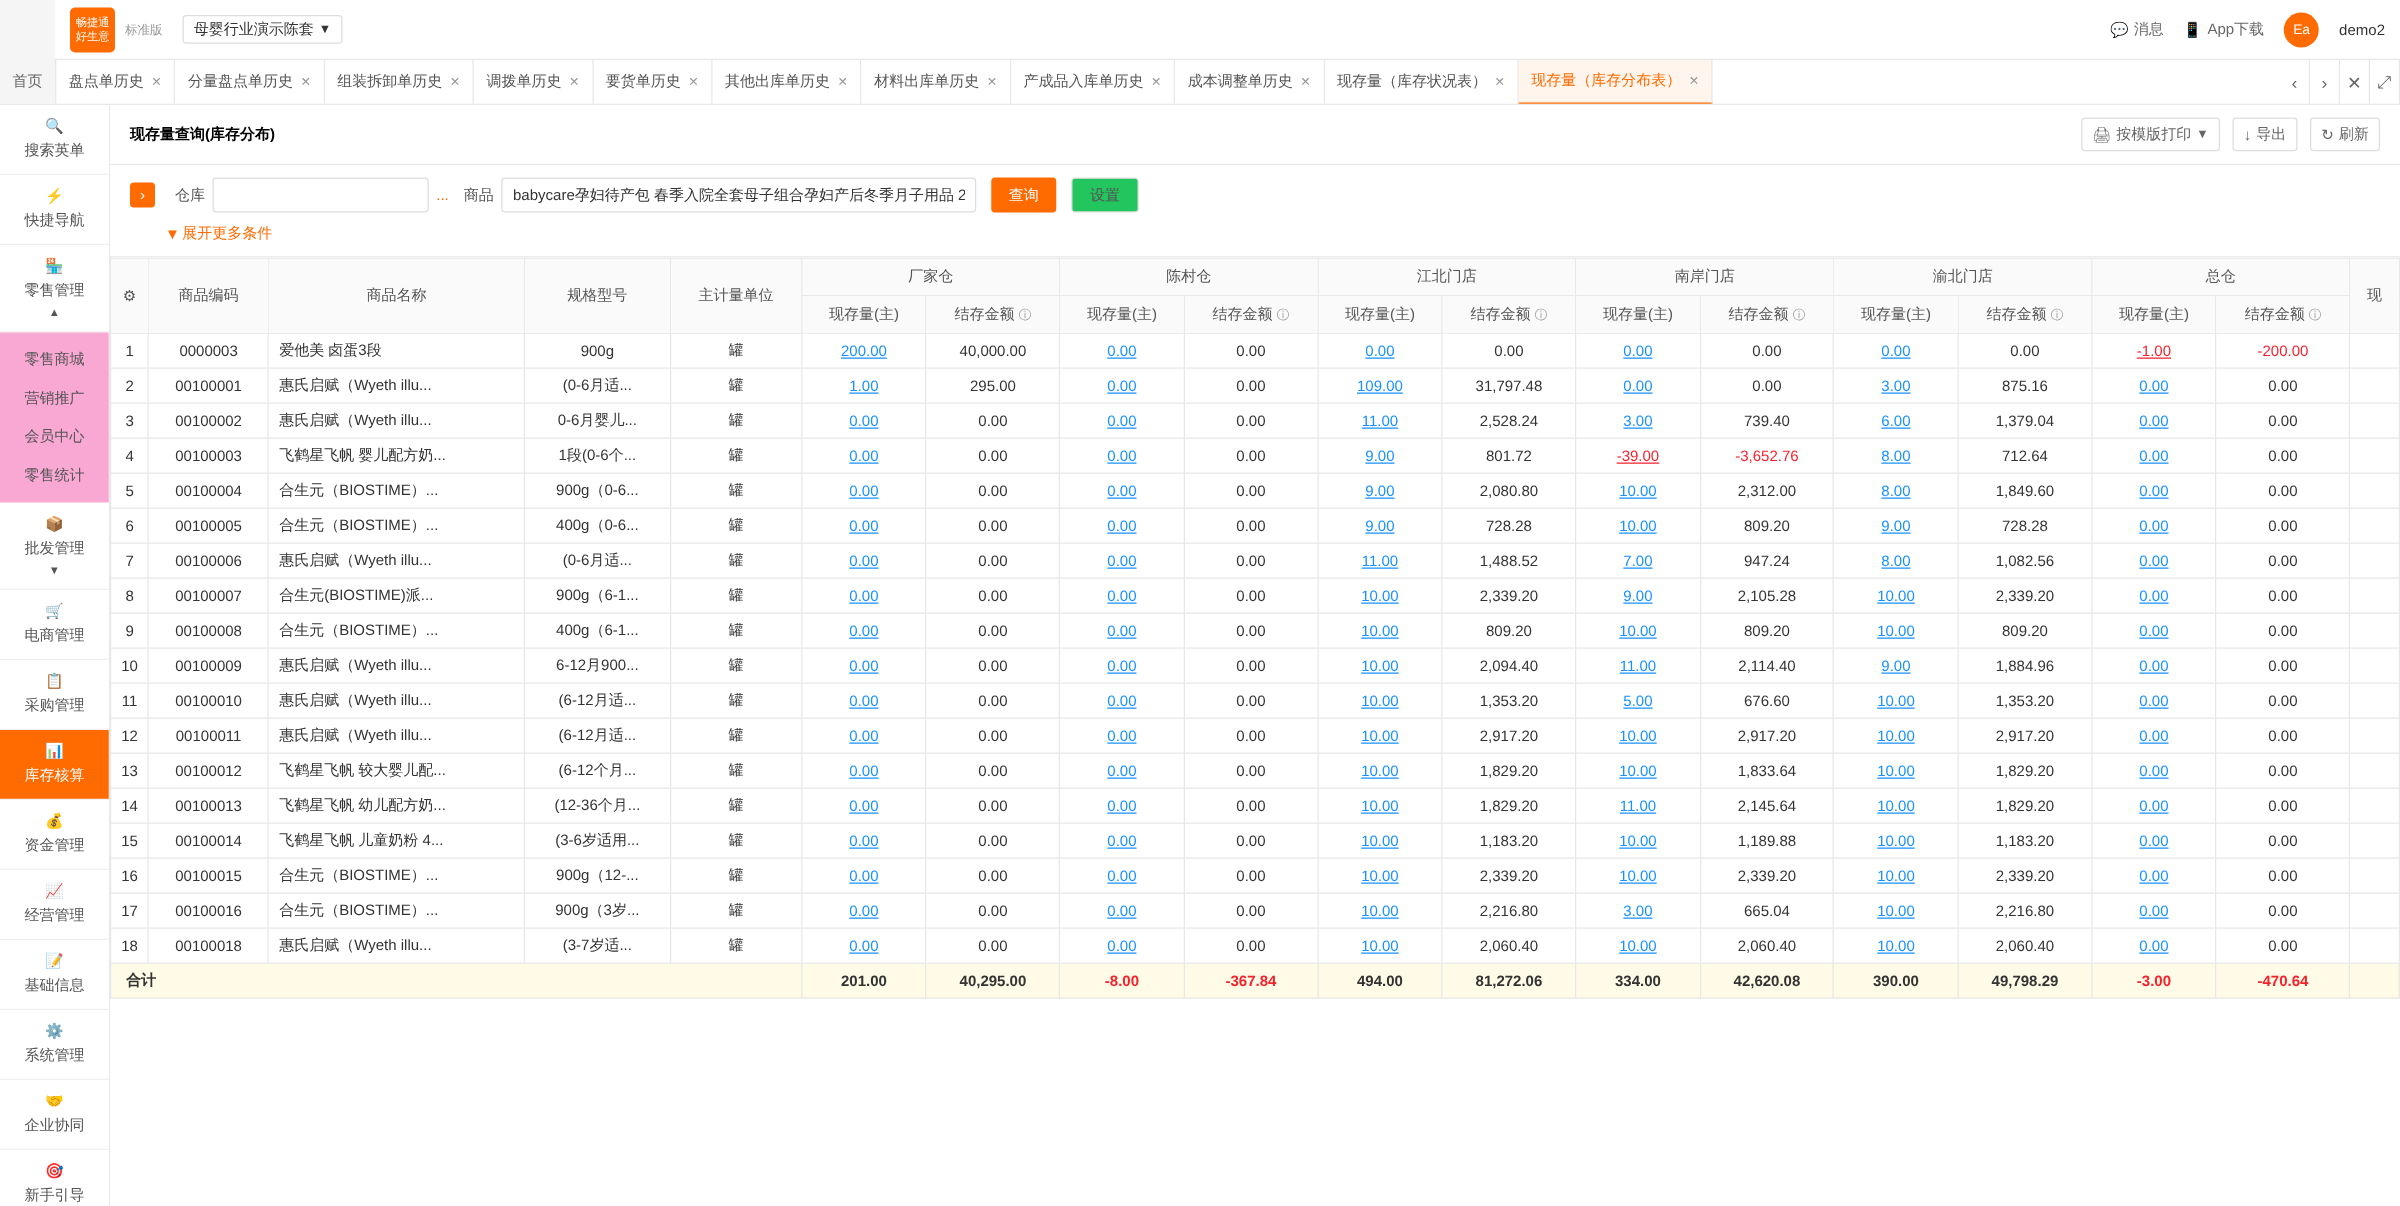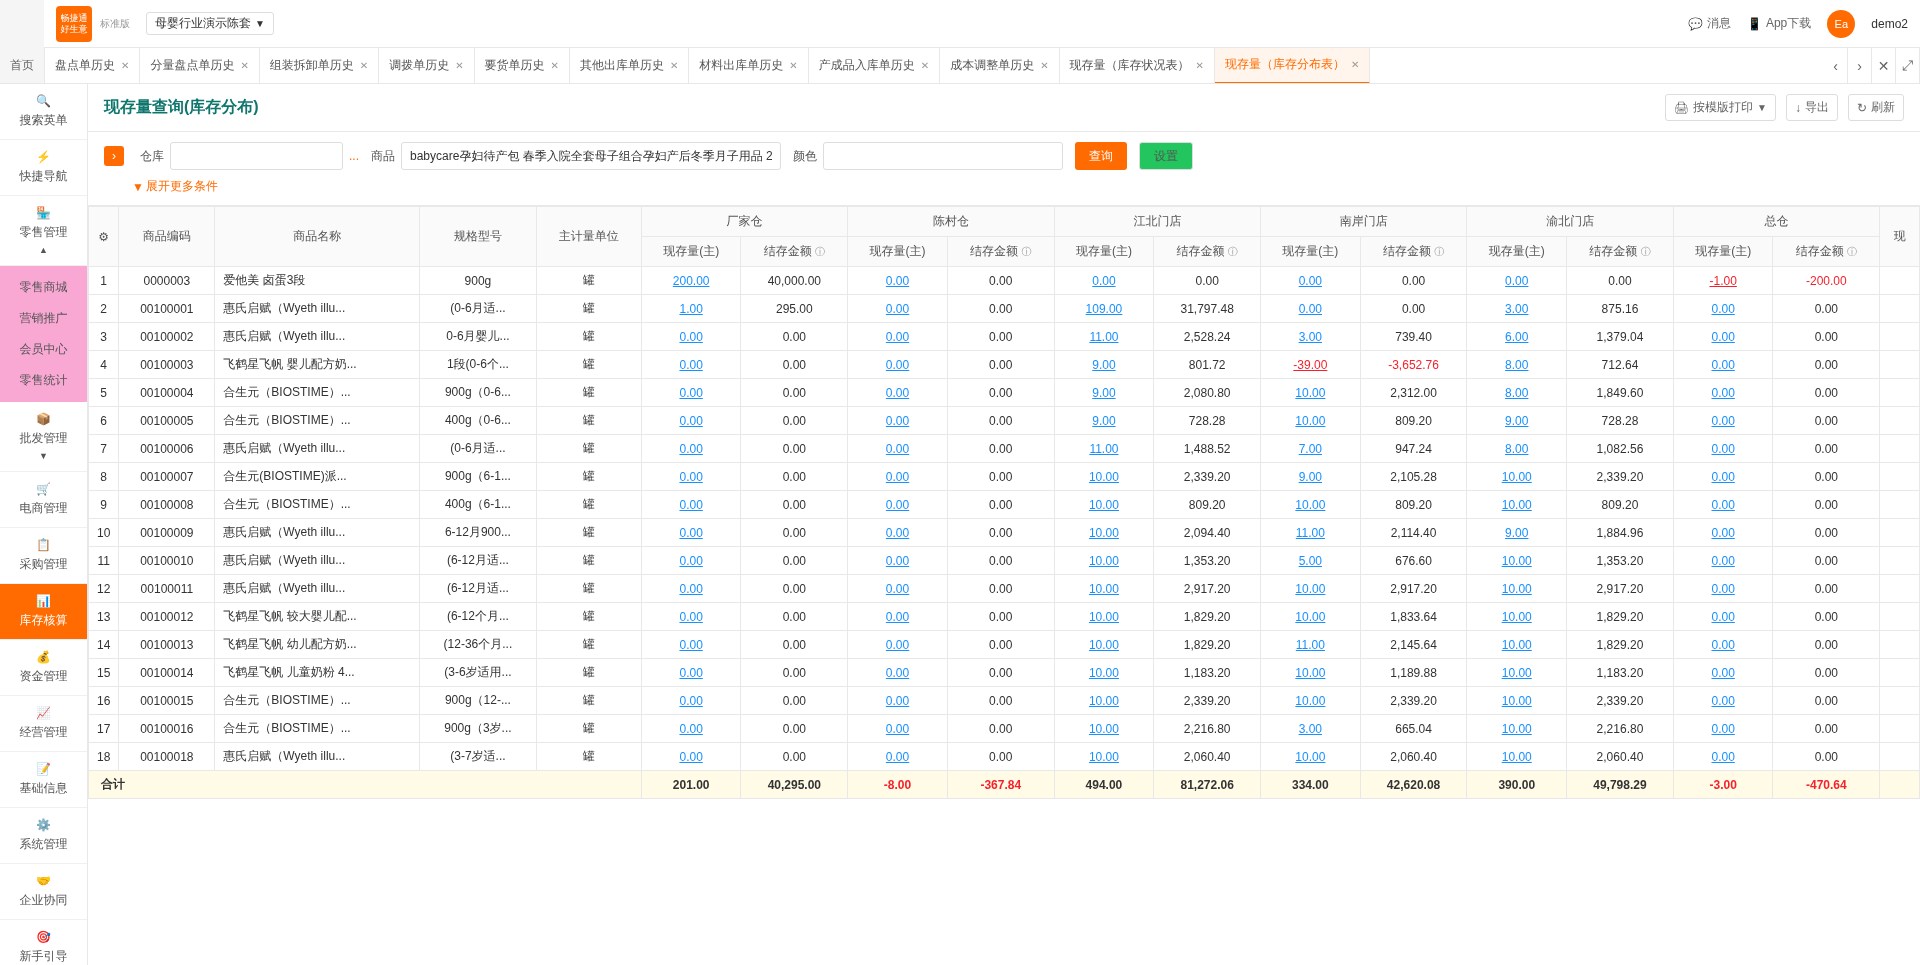--- a/index.html
+++ b/index.html
@@ -30,21 +30,21 @@
     .sidebar-item { padding: 10px 6px; text-align: center; font-size: 12px; color: #555; cursor: pointer; border-bottom: 1px solid #f0f0f0; display: flex; flex-direction: column; align-items: center; gap: 4px; }
     .sidebar-item.active { background: #ff6b00; color: #fff; }
     .sidebar-sub { padding: 6px 0; background: #f9a8d4; }
     .sidebar-sub-item { padding: 7px 12px; font-size: 12px; color: #555; cursor: pointer; text-align: center; }
     
     
     .content { flex: 1; overflow: hidden; display: flex; flex-direction: column; }
     
     
     .page-header { background: #fff; padding: 10px 16px; border-bottom: 1px solid #e8e8e8; display: flex; align-items: center; justify-content: space-between; }
-    .page-title { font-size: 16px; font-weight: bold; color: #0f766e; }
+    .page-title { font-size: 12px; font-weight: bold; color: #000000; }
     .header-actions { display: flex; align-items: center; gap: 10px; }
     .header-btn { display: flex; align-items: center; gap: 4px; font-size: 12px; color: #666; cursor: pointer; padding: 4px 8px; border: 1px solid #ddd; border-radius: 3px; background: #fff; }
     
     
     .filter-area { background: #fff; padding: 10px 16px; border-bottom: 1px solid #e8e8e8; }
     .filter-row { display: flex; align-items: center; gap: 12px; flex-wrap: wrap; }
     .filter-item { display: flex; align-items: center; gap: 6px; }
     .filter-label { color: #555; font-size: 12px; white-space: nowrap; }
     .filter-input { border: 1px solid #ddd; border-radius: 3px; padding: 4px 8px; font-size: 12px; color: #333; min-width: 80px; background: #fff; height: 28px; }
     .filter-input-long { min-width: 340px; }
@@ -249,24 +249,20 @@
       <div class="filter-row">
         <div class="expand-arrow">›</div>
         <div class="filter-item">
           <span class="filter-label">仓库</span>
           <input class="filter-input filter-input-medium" value="" placeholder="" style="min-width: 120px;">
           <span class="dots-btn">...</span>
         </div>
         <div class="filter-item">
           <span class="filter-label">商品</span>
           <input class="filter-input filter-input-long" style="min-width: 380px; color: rgb(51, 51, 51);" value="babycare孕妇待产包 春季入院全套母子组合孕妇产后冬季月子用品 22件套 ...">
-        </div>
-        <div class="filter-item">
-          <span class="filter-label">颜色</span>
-          <input class="filter-input filter-input-long" style="min-width: 240px;">
         </div>
         <button class="filter-btn-orange">查询</button>
         <button class="filter-btn-white">设置</button>
       </div>
       <div style="display:flex;align-items:center;margin-top:8px;padding-left:28px;">
         <div class="expand-btn">
           <span>▼</span>
           <span>展开更多条件</span>
         </div>
       </div>

